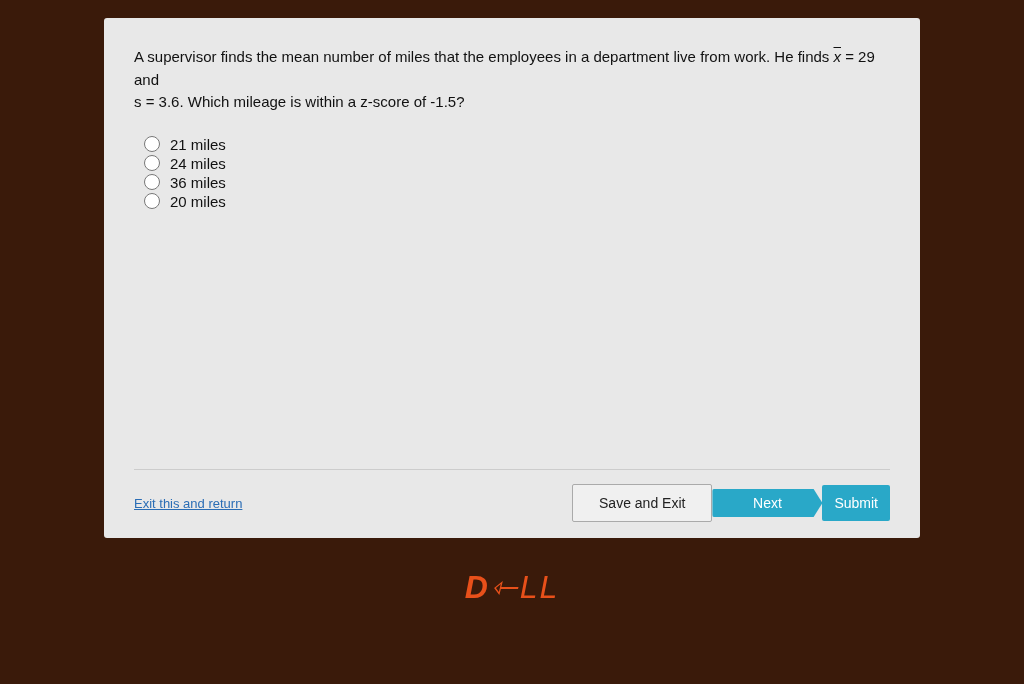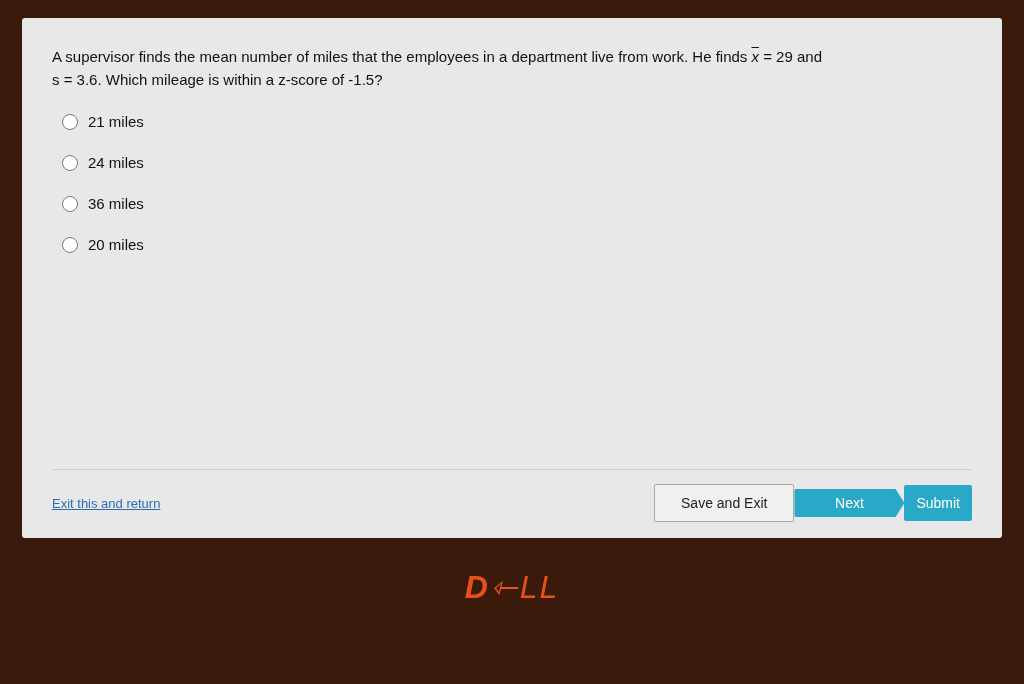--- a/index.html
+++ b/index.html
@@ -10,21 +10,21 @@
       background: #3a1a0a;
       font-family: Arial, sans-serif;
       overflow: hidden;
       display: flex;
       flex-direction: column;
       align-items: center;
       justify-content: flex-start;
     }
 
     .quiz-container {
-      width: 980px;
+      width: 816px;
       background: #e8e8e8;
       margin-top: 18px;
       border-radius: 3px;
       padding: 28px 30px 0 30px;
       position: relative;
       min-height: 520px;
       display: flex;
       flex-direction: column;
       justify-content: flex-end;
     }
@@ -32,21 +32,21 @@
     .question-text {
       font-size: 15px;
       color: #111;
       line-height: 1.5;
       margin-bottom: 22px;
     }
 
     .options {
       display: flex;
       flex-direction: column;
-      gap: 24px;
+      gap: 2px;
       margin-left: 10px;
     }
 
     .option {
       display: flex;
       align-items: center;
       gap: 10px;
       font-size: 15px;
       color: #111;
       cursor: pointer;

